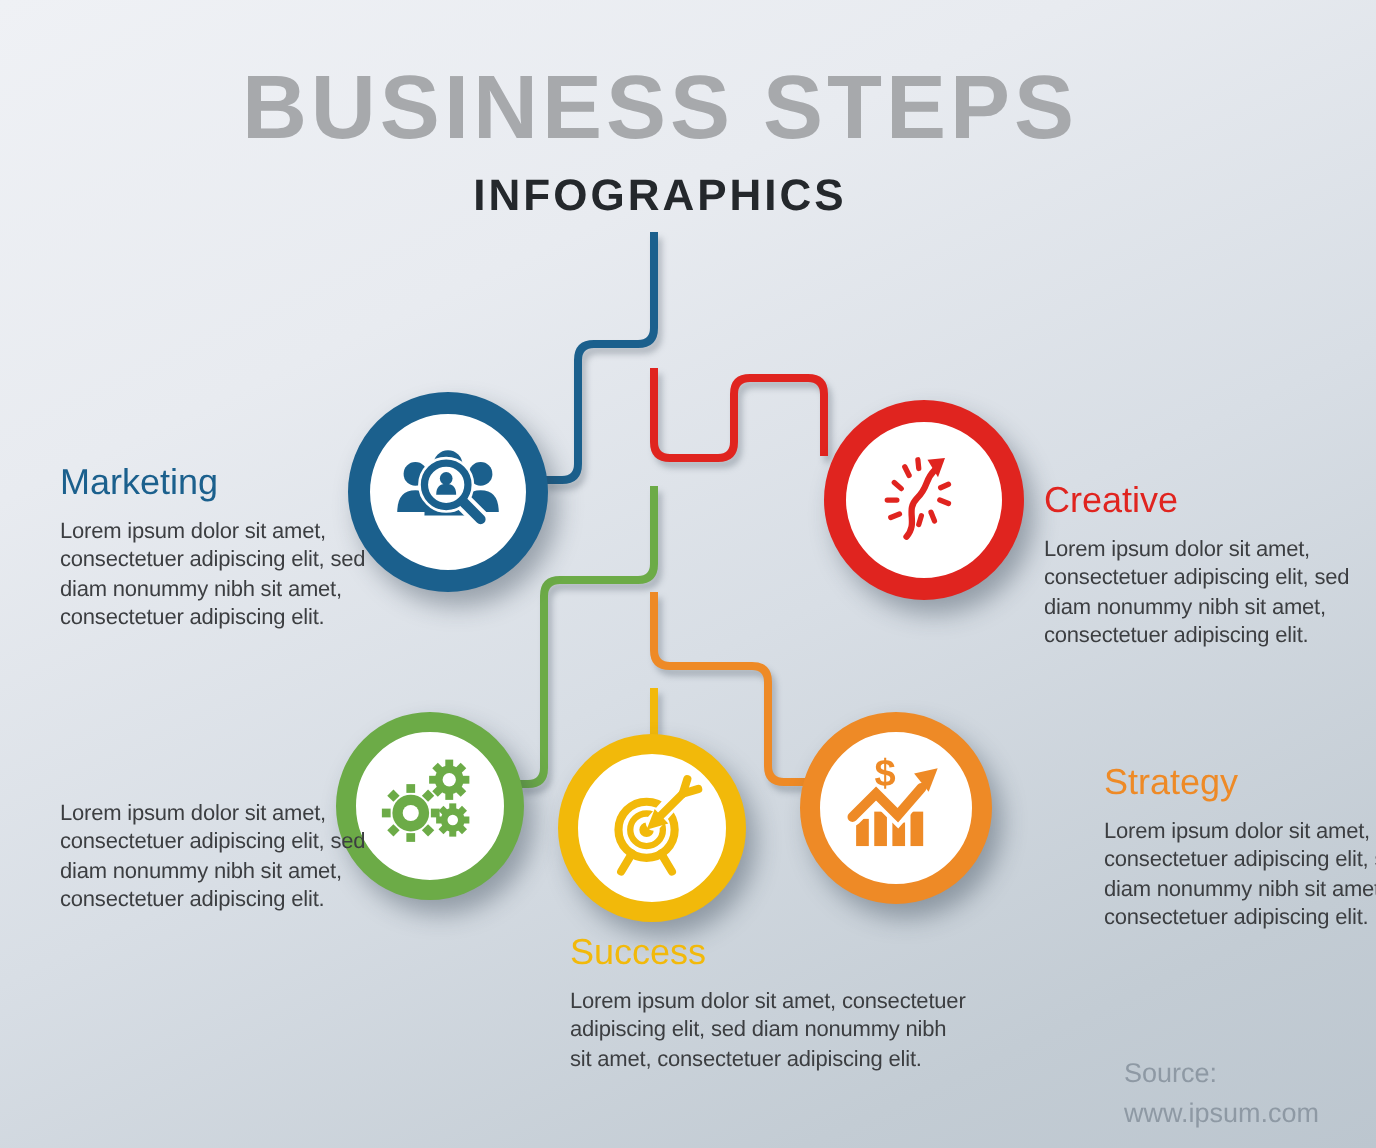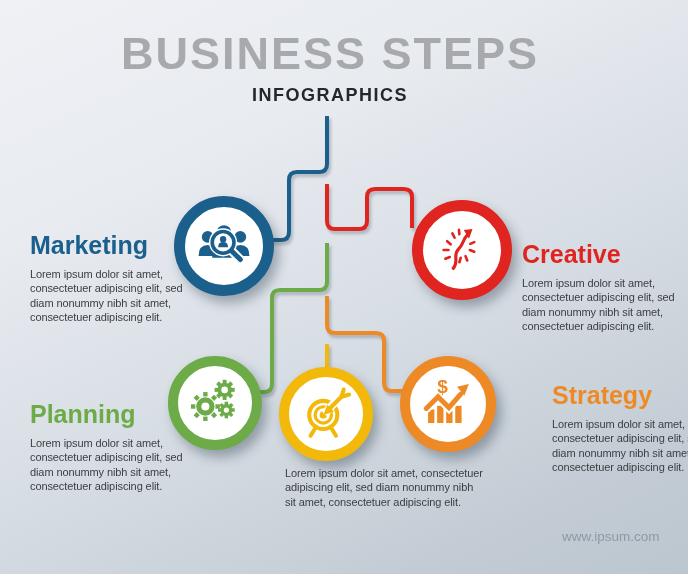--- a/index.html
+++ b/index.html
@@ -7,34 +7,34 @@
     position:relative;width:688px;height:574px;overflow:hidden;
     font-family:"Liberation Sans",sans-serif;
     background:linear-gradient(155deg,#eff1f5 0%,#e8ebf0 28%,#d8dee5 55%,#c3ccd4 85%,#bcc6cf 100%);
   }
   .header{position:absolute;left:0;top:31px;width:660px;text-align:center;}
   .title{
     font-size:45px;font-weight:bold;letter-spacing:2px;color:#a7a9ac;
     line-height:1.0;margin:0;
   }
   .subtitle{
-    font-size:18px;font-weight:bold;letter-spacing:1.5px;color:#24282c;
+    font-size:22px;font-weight:bold;letter-spacing:1.5px;color:#24282c;
     margin:9px 0 0 0;
   }
   .connectors{position:absolute;left:0;top:0;
     filter:drop-shadow(2px 3px 1.5px rgba(45,60,75,.28));}
   .connectors path{fill:none;stroke:var(--c);stroke-width:4;}
   .node{
     position:absolute;border-radius:50%;background:#fff;box-sizing:border-box;
     border:11px solid var(--c);display:flex;align-items:center;justify-content:center;
     box-shadow:5px 7px 12px rgba(40,55,70,.38);color:var(--c);
   }
   .node svg{display:block;}
   .step-text{position:absolute;}
-  .step-text h3{margin:0 0 7px 0;font-size:25px;font-weight:bold;color:var(--c);}
+  .step-text h3{margin:0 0 7px 0;font-size:18px;font-weight:normal;color:var(--c);}
   .step-text p{margin:0;font-size:11px;line-height:1.3;color:#3c3e41;letter-spacing:-0.1px;}
   .source{position:absolute;left:562px;top:527px;font-size:13.5px;line-height:1.45;color:#8e99a4;}
 </style>
 </head>
 <body>
 
 <div class="canvas">
 
   <div class="header">
     <div class="title">BUSINESS STEPS</div>
@@ -169,30 +169,31 @@
     <h3>Marketing</h3>
     <p>Lorem ipsum dolor sit amet, consectetuer adipiscing elit, sed diam nonummy nibh sit amet, consectetuer adipiscing elit.</p>
   </div>
 
   <div class="step-text" style="left: 522px; top: 240px; width: 162px; --c: #e0241f;">
     <h3>Creative</h3>
     <p>Lorem ipsum dolor sit amet, consectetuer adipiscing elit, sed diam nonummy nibh sit amet, consectetuer adipiscing elit.</p>
   </div>
 
   <div class="step-text" style="left: 30px; top: 400px; width: 168px; --c: #6cab47;">
-    <h3>Planning</h3>
     <p>Lorem ipsum dolor sit amet, consectetuer adipiscing elit, sed diam nonummy nibh sit amet, consectetuer adipiscing elit.</p>
   </div>
 
   <div class="step-text" style="left: 285px; top: 466px; width: 200px; --c: #f2b90a;">
+    <h3>Success</h3>
     <p>Lorem ipsum dolor sit amet, consectetuer adipiscing elit, sed diam nonummy nibh sit amet, consectetuer adipiscing elit.</p>
   </div>
 
   <div class="step-text" style="left: 522px; top: 381px; width: 162px; margin-left: 30px; --c: #ee8a26;">
     <h3>Strategy</h3>
     <p>Lorem ipsum dolor sit amet, consectetuer adipiscing elit, sed diam nonummy nibh sit amet, consectetuer adipiscing elit.</p>
   </div>
 
   <div class="source">
+    <div>Source:</div>
     <div>www.ipsum.com</div>
   </div>
 
 </div>
 
 </body></html>

